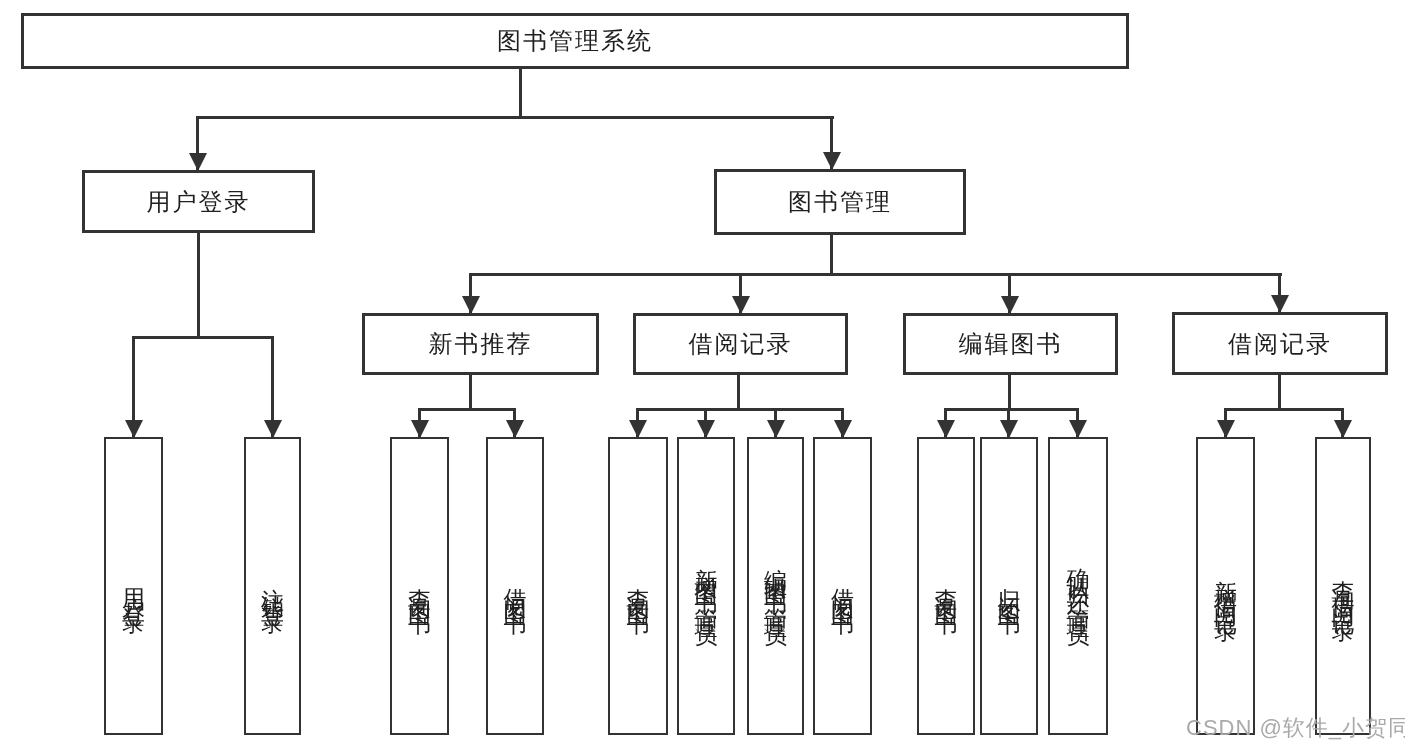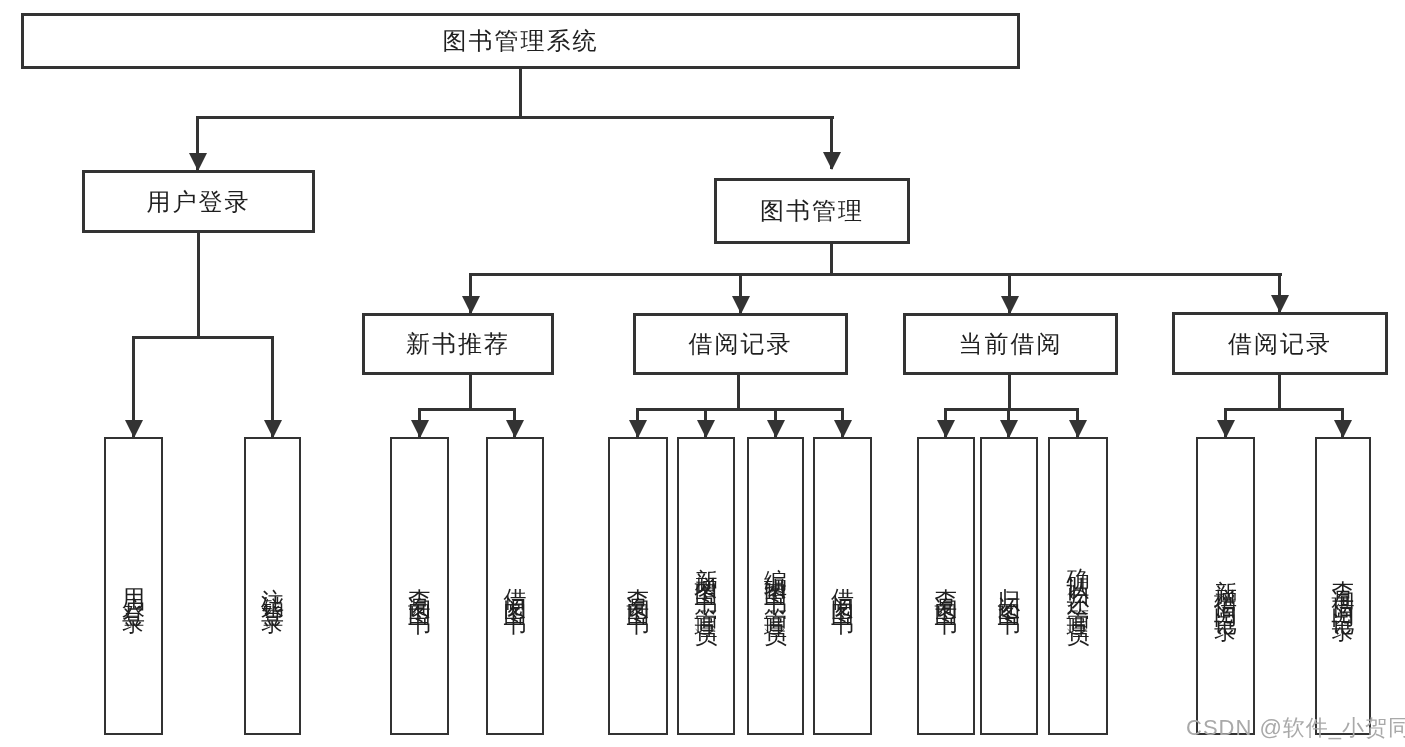--- a/index.html
+++ b/index.html
@@ -74,39 +74,39 @@
   <div class="hline" style="left:944px;top:408px;width:135px"></div>
   <div class="drop" style="left:944px;top:408px;height:29px"></div>
   <div class="drop" style="left:1007px;top:408px;height:29px"></div>
   <div class="drop" style="left:1076px;top:408px;height:29px"></div>
 
   <div class="vline" style="left:1278px;top:375px;height:36px"></div>
   <div class="hline" style="left:1224px;top:408px;width:120px"></div>
   <div class="drop" style="left:1224px;top:408px;height:29px"></div>
   <div class="drop" style="left:1341px;top:408px;height:29px"></div>
 
-  <div class="box" style="left:21px;top:13px;width:999px;height:56px">
+  <div class="box" style="left:21px;top:13px;width:1108px;height:56px">
     <span>图书管理系统</span>
   </div>
 
   <div class="box" style="left:82px;top:170px;width:233px;height:63px">
     <span>用户登录</span>
   </div>
-  <div class="box" style="left:714px;top:178px;width:196px;height:66px">
+  <div class="box" style="left:714px;top:169px;width:252px;height:66px">
     <span>图书管理</span>
   </div>
 
-  <div class="box" style="left:362px;top:313px;width:192px;height:62px">
+  <div class="box" style="left:362px;top:313px;width:237px;height:62px">
     <span>新书推荐</span>
   </div>
   <div class="box" style="left:633px;top:313px;width:215px;height:62px">
     <span>借阅记录</span>
   </div>
   <div class="box" style="left:903px;top:313px;width:215px;height:62px">
-    <span>当前借阅</span>
+    <span>编辑图书</span>
   </div>
   <div class="box" style="left:1172px;top:312px;width:216px;height:63px">
     <span>借阅记录</span>
   </div>
 
   <div class="leaf" style="left:104px;width:59px">
     <span>用户登录</span>
   </div>
   <div class="leaf" style="left:244px;width:57px">
     <span>注销登录</span>

